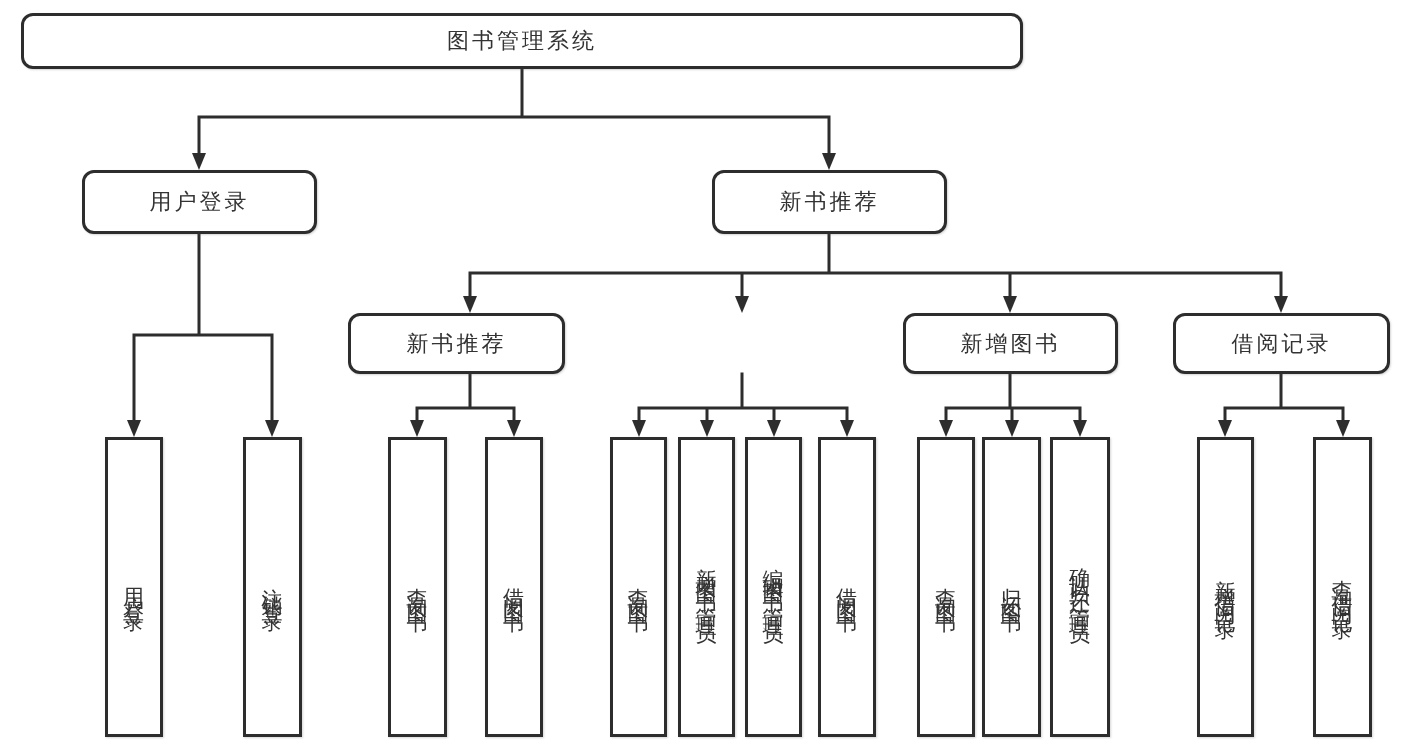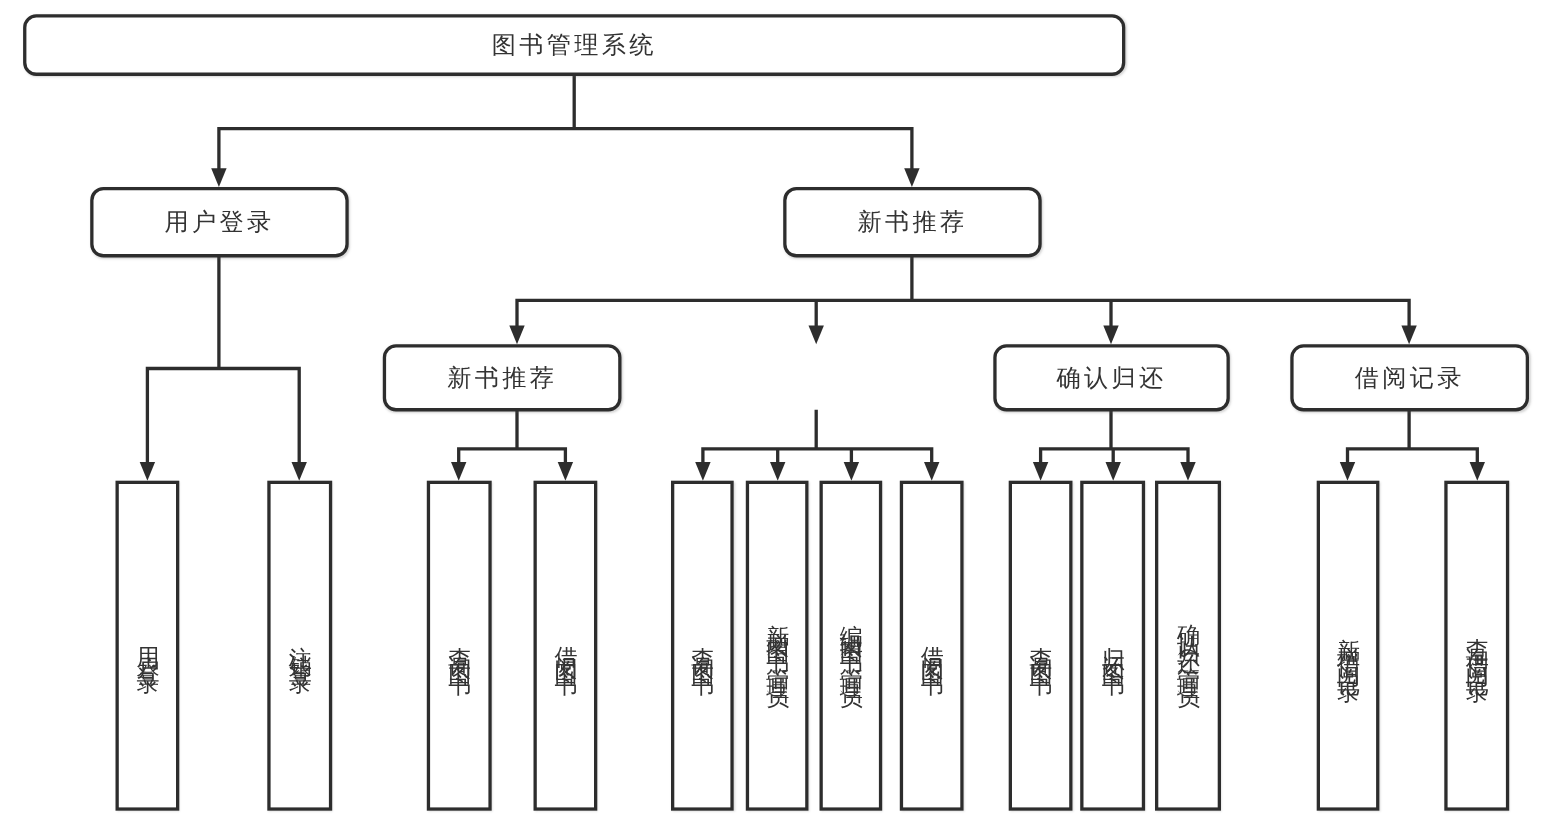--- a/index.html
+++ b/index.html
@@ -126,21 +126,21 @@
     <span>用户登录</span>
   </div>
   <div class="node h-label" style="left:712px; top:170px; width:235px; height:64px;">
     <span>新书推荐</span>
   </div>
 
   <div class="node h-label" style="left:348px; top:313px; width:217px; height:61px;">
     <span>新书推荐</span>
   </div>
   <div class="node h-label" style="left:903px; top:313px; width:215px; height:61px;">
-    <span>确认归还</span>
+    <span>新增图书</span>
   </div>
   <div class="node h-label" style="left:1173px; top:313px; width:217px; height:61px;">
     <span>借阅记录</span>
   </div>
 
   <div class="node leaf" style="left:105px; width:58px;">
     <span class="v-text">用户登录</span>
   </div>
   <div class="node leaf" style="left:243px; width:59px;">
     <span class="v-text">注销登录</span>

